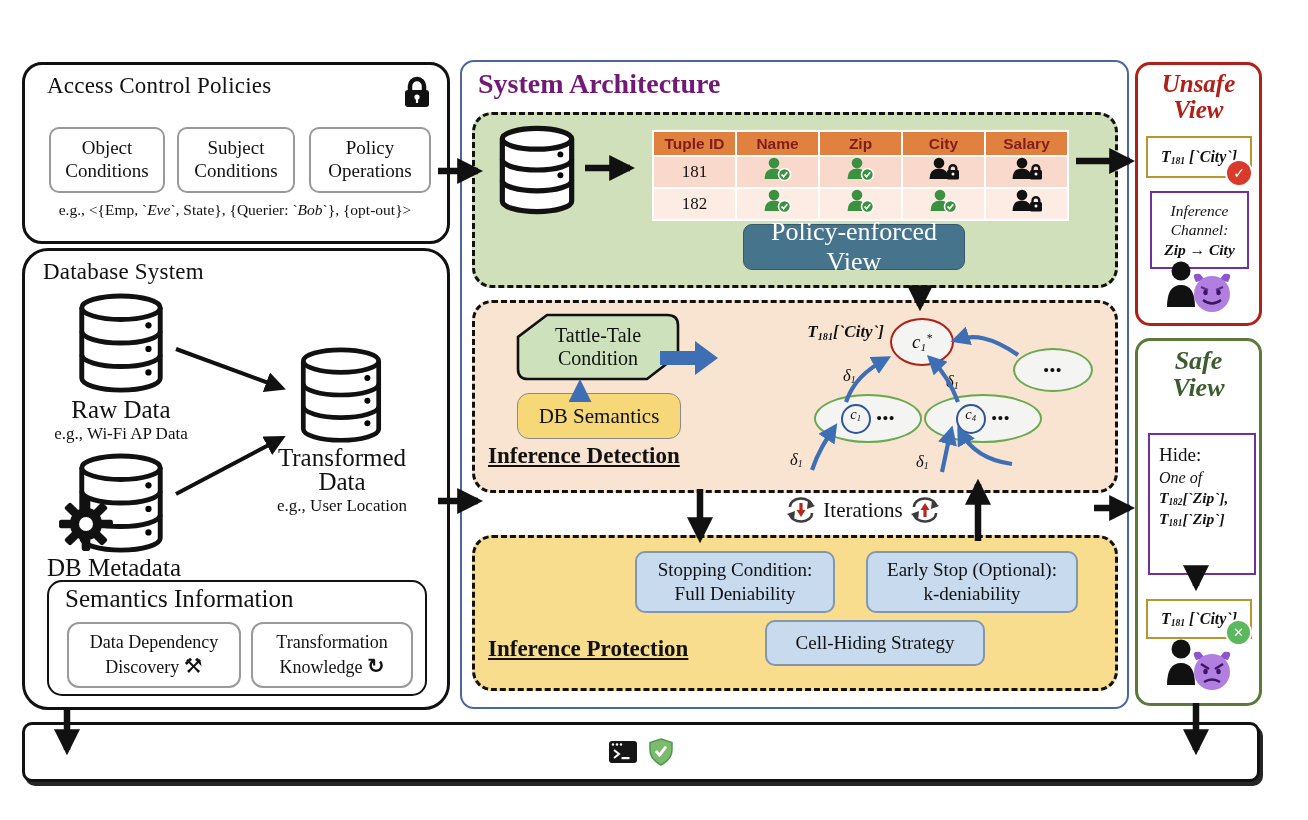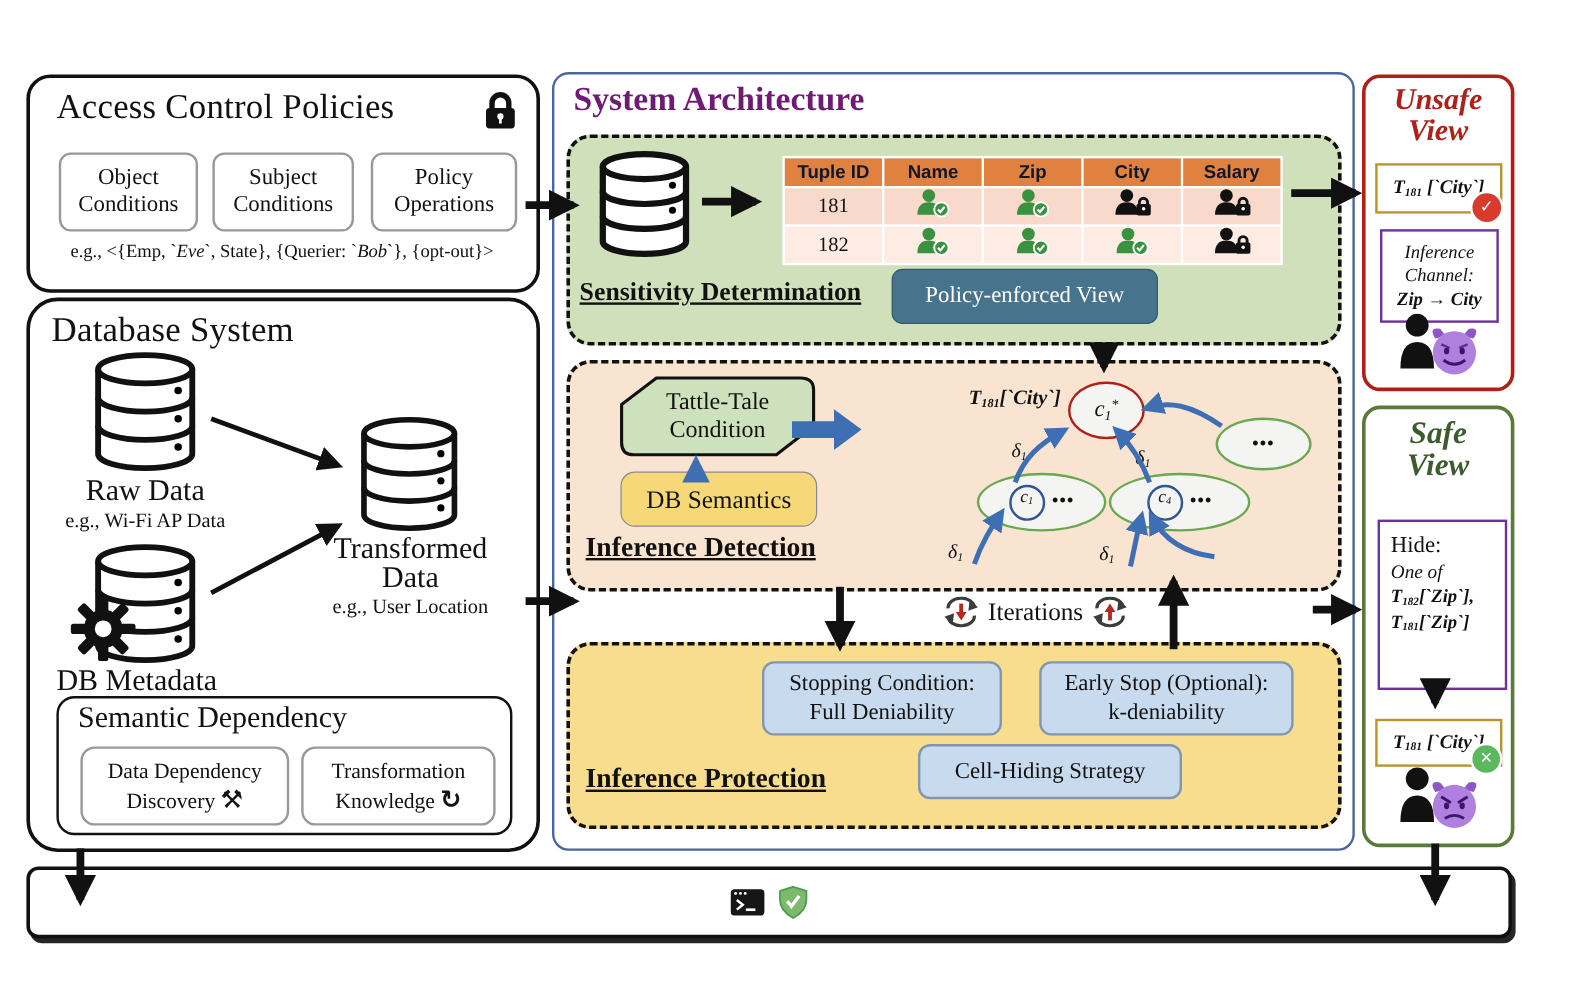--- a/index.html
+++ b/index.html
@@ -7,42 +7,42 @@
           font-family:"Liberation Serif","DejaVu Serif",serif;color:#111;overflow:hidden;}
   .abs{position:absolute;}
   .ctr{display:flex;align-items:center;justify-content:center;text-align:center;}
   
   .blackbox{border:3px solid #111;border-radius:20px;background:#fff;}
   .acp{left:22px;top:62px;width:422px;height:176px;}
   .dbbox{left:22px;top:248px;width:422px;height:456px;border-radius:26px;}
   .sqlbar{left:22px;top:722px;width:1232px;height:54px;border-radius:10px;
           box-shadow:3px 4px 0 rgba(0,0,0,.85);display:flex;align-items:center;justify-content:center;gap:10px;}
   .archbox{left:460px;top:60px;width:665px;height:645px;border:2.5px solid #4a66a0;border-radius:14px;background:#fff;}
-  .bigtitle{font-size:29px;letter-spacing:.2px;}
+  .bigtitle{font-size:23px;letter-spacing:.2px;}
   .archtitle{font-size:28px;font-weight:bold;color:#701a75;}
   
   .chip{border:2px solid #999;border-radius:10px;background:#fff;font-size:19px;line-height:1.2;}
   .egline{font-size:15.5px;text-align:center;white-space:nowrap;}
   .sublabel{font-size:17px;text-align:center;}
   .dblabel{font-size:25px;text-align:center;}
   
   .stage{border:3.2px dashed #111;border-radius:20px;}
   .sens{left:472px;top:112px;width:640px;height:170px;background:#cfe0ba;}
   .detect{left:472px;top:300px;width:640px;height:187px;background:#f9e4d2;}
   .protect{left:472px;top:535px;width:640px;height:150px;background:#f8dd8e;}
   .stagelabel{font-weight:bold;text-decoration:underline;font-size:21.5px;}
   
   table.policy{border-collapse:separate;border-spacing:2px;background:#fff;}
-  table.policy th{background:#e0813f;color:#0f172a;font-family:"Liberation Sans","DejaVu Sans",sans-serif;
+  table.policy th{background:#e0813f;color:#7f1d1d;font-family:"Liberation Sans","DejaVu Sans",sans-serif;
                   font-size:15.5px;font-weight:bold;width:81px;height:23px;padding:0;}
   table.policy td{text-align:center;vertical-align:middle;height:26px;padding:0;font-size:17px;}
   table.policy tr.r0 td{background:#f8d9cb;}
   table.policy tr.r1 td{background:#fdece4;}
   .pview{left:743px;top:224px;width:220px;height:44px;background:#46748c;border:1px solid #35596b;
-         border-radius:9px;color:#fff;font-size:19px;}
+         border-radius:9px;color:#fff;font-size:26px;}
   
   .dbsem{left:517px;top:393px;width:162px;height:44px;background:#f6d878;border:1.5px solid #8a8a8a;
          border-radius:12px;font-size:21px;}
   .tattletext{left:517px;top:315px;width:162px;height:64px;font-size:20px;line-height:1.15;}
   .node{border-radius:50%;background:#f4f4f2;}
   .root{left:890px;top:318px;width:60px;height:44px;border:2.5px solid #b02018;font-size:19px;font-style:italic;}
   .grp{border:2.2px solid #6aa84f;display:flex;align-items:center;justify-content:center;gap:6px;}
   .cnode{width:26px;height:26px;border:2px solid #2f5597;border-radius:50%;display:flex;align-items:flex-start;
          justify-content:center;font-size:14.5px;font-style:italic;background:#f4f4f2;}
   .dots{font-size:15px;font-weight:bold;letter-spacing:1px;}
@@ -140,21 +140,21 @@
       <circle cx="73" cy="58" r="3.2"></circle>
       <circle cx="73" cy="82" r="3.2"></circle>
   </svg>
   <div class="abs" style="left:258px;top:444px;width:168px;text-align:center">
     <div class="dblabel">Transformed</div>
     <div class="dblabel" style="margin-top:-4px">Data</div>
     <div class="sublabel">e.g., User Location</div>
   </div>
 
   <div class="abs" style="left:47px;top:580px;width:376px;height:112px;border:2.5px solid #111;border-radius:15px;background:#fff">
-    <div class="abs" style="left:16px;top:3px;font-size:25px">Semantic Dependency</div>
+    <div class="abs" style="left:16px;top:3px;font-size:25px">Semantics Information</div>
     <div class="abs semitem ctr" style="left:18px;top:40px;width:170px;height:62px">
       <span><span>Data Dependency Discovery</span> <span class="glyph" style="font-size:21px">⚒</span></span>
     </div>
     <div class="abs semitem ctr" style="left:202px;top:40px;width:158px;height:62px">
       <span><span>Transformation Knowledge</span> <span class="glyph" style="font-size:21px;font-weight:bold">↻</span></span>
     </div>
   </div>
 
   <div class="abs archbox"></div>
   <div class="abs archtitle" style="left:478px;top:68px">System Architecture</div>
@@ -232,21 +232,20 @@
                 <circle cx="11" cy="6" r="5.3" fill="#111"></circle>
                 <path d="M1.5,22 Q1.5,11.5 11,11.5 Q20.5,11.5 20.5,22 Z" fill="#111"></path>
                 <path d="M21.5,14 v-2.4 a3.4,3.4 0 0 1 6.8,0 V14" fill="none" stroke="#111" stroke-width="2.4"></path>
                 <rect x="19" y="13" width="12" height="9.5" rx="1.5" fill="#111"></rect>
                 <circle cx="25" cy="17" r="1.5" fill="#fff"></circle>
               </svg></td>
           </tr>
         </tbody>
     </table>
   </div>
-  <div class="abs stagelabel" style="left:483px;top:231px">Sensitivity Determination</div>
   <div class="abs ctr pview">
       <span>Policy-enforced View</span>
     </div>
 
   <div class="abs stage detect"></div>
   <svg class="abs" style="left:515px;top:313px" width="166" height="68" viewBox="0 0 166 68">
     <path d="M32,2 L152,2 Q163,2 163,12 L163,42 L132,66 L13,66 Q3,66 3,56 L3,24 Z" fill="#cde1bc" stroke="#111" stroke-width="2.6"></path>
   </svg>
   <div class="abs ctr tattletext">
     <span><span>Tattle-Tale</span><br><span>Condition</span></span>

